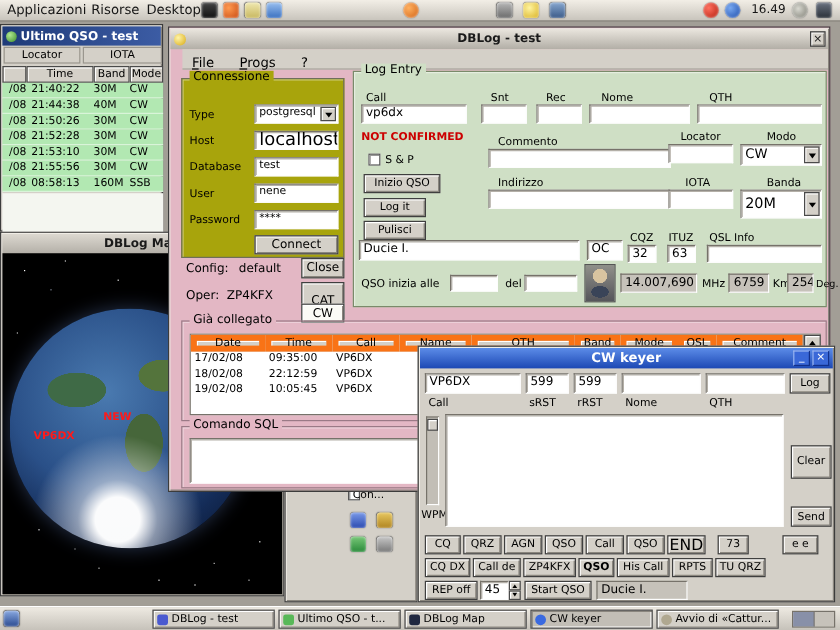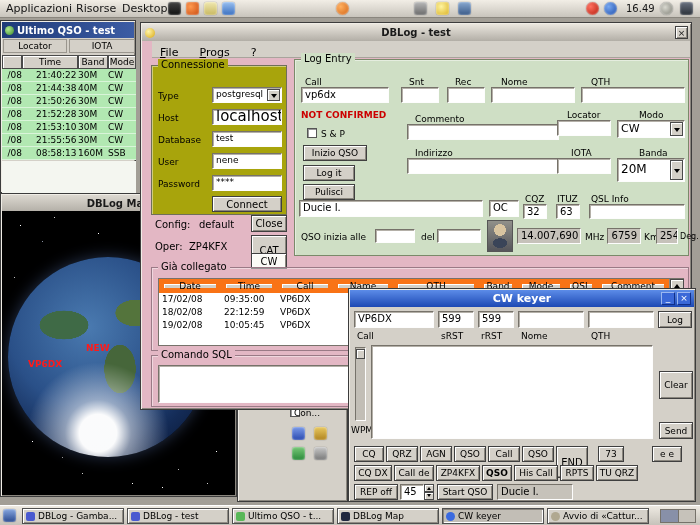--- a/index.html
+++ b/index.html
@@ -31,21 +31,21 @@
   .taskbar{position:absolute;left:0;top:505px;width:700px;height:20px;background:linear-gradient(#eeeae2,#c6c2ba);border-top:1px solid #fff;z-index:50}
   .task{position:absolute;top:2px;width:102px;height:16px;background:#d4d0c8;border:1px solid #4f4f4f;box-shadow:inset 1px 1px 0 #fff,inset -1px -1px 0 #908c84;display:flex;align-items:center;gap:3px;padding:0 3px;font-size:9px;overflow:hidden;white-space:nowrap}
   .task.active{background:#c2beb6;box-shadow:inset 1px 1px 0 #8a867e,inset -1px -1px 0 #fff}
   .ticon{width:9px;height:9px;border-radius:2px;flex:0 0 auto}
   
   .u-pane{position:absolute;height:14px;background:#d4d0c8;border:1px solid #9a968e;font-size:9px;display:flex;align-items:center;justify-content:center}
   .u-hdr{position:absolute;height:14px;background:#d4d0c8;border:1px solid #4a4a4a;box-shadow:inset 1px 1px 0 #fff;font-size:9px;display:flex;align-items:center;justify-content:center}
   .u-rows{position:absolute;left:1px;top:48px;width:134px}
   .u-row{display:flex;height:13px;background:#b2e8b2;font-size:9px;line-height:13px;border-bottom:1px solid rgba(255,255,255,.5)}
   .u-row span{overflow:hidden;white-space:nowrap;display:block}
-  .c-d{width:20px;text-align:right}.c-t{width:56px;padding-left:14px}.c-b{width:30px}.c-m{width:28px}
+  .c-d{width:20px;text-align:right}.c-t{width:56px;padding-left:4px}.c-b{width:30px}.c-m{width:28px}
   
   .map-body{position:absolute;left:1px;right:1px;top:17px;bottom:1px;background:#000;overflow:hidden}
   .stars{position:absolute;left:0;top:0;width:1px;height:1px;box-shadow:18px 14px #fff,52px 6px #cfcfcf,96px 22px #fff,148px 10px #bbb,198px 26px #fff,224px 48px #ccc,12px 66px #bbb,226px 96px #fff,10px 120px #8890a0,228px 150px #ccc,16px 178px #fff,206px 196px #bbb,30px 230px #fff,80px 262px #ccc,130px 272px #fff,176px 258px #bbb,214px 240px #fff,60px 246px #999,110px 240px #777,160px 276px #fff,205px 272px #ccc,40px 30px #8890a0}
   .earth{position:absolute;left:6px;top:46px;width:200px;height:200px;border-radius:50%;box-shadow:0 0 16px rgba(130,170,255,.3);
     background:
     radial-gradient(circle at 45% 88%, rgba(255,255,255,.98) 0 9%, rgba(255,255,255,.5) 16%, rgba(255,255,255,0) 34%),
     radial-gradient(ellipse 34px 22px at 64% 28%, #54743c 0 60%, rgba(0,0,0,0) 61%),
     radial-gradient(ellipse 26px 40px at 56% 56%, #46663a 0 60%, rgba(0,0,0,0) 61%),
     radial-gradient(ellipse 44px 26px at 28% 34%, #3f6a46 0 55%, rgba(0,0,0,0) 56%),
     radial-gradient(circle at 40% 35%, #4a7ab0 0%, #2a5088 45%, #142c58 70%, #060f24 100%)}
@@ -360,21 +360,21 @@
   <div class="ta" style="left:22px;top:56px;width:282px;height:94px"></div>
   <div class="btn" style="left:310px;top:82px;width:34px;height:28px;font-size:9px">Clear</div>
   <div class="btn" style="left:310px;top:133px;width:34px;height:17px;font-size:9px">Send</div>
 
   <div class="btn" style="left:5px;top:157px;width:30px;height:16px;font-size:9px">CQ</div>
   <div class="btn" style="left:37px;top:157px;width:32px;height:16px;font-size:9px">QRZ</div>
   <div class="btn" style="left:71px;top:157px;width:32px;height:16px;font-size:9px">AGN</div>
   <div class="btn" style="left:105px;top:157px;width:32px;height:16px;font-size:9px">QSO</div>
   <div class="btn" style="left:139px;top:157px;width:32px;height:16px;font-size:9px">Call</div>
   <div class="btn" style="left:173px;top:157px;width:32px;height:16px;font-size:9px">QSO</div>
-  <div class="btn" style="left:207px;top:157px;width:32px;height:32px;font-size:10px">END</div>
+  <div class="btn" style="left:207px;top:157px;width:32px;height:16px;font-size:13px">END</div>
   <div class="btn" style="left:249px;top:157px;width:26px;height:16px;font-size:9px">73</div>
   <div class="btn" style="left:303px;top:157px;width:30px;height:16px;font-size:9px">e e</div>
 
   <div class="btn" style="left:5px;top:176px;width:38px;height:16px;font-size:9px">CQ DX</div>
   <div class="btn" style="left:45px;top:176px;width:40px;height:16px;font-size:9px">Call de</div>
   <div class="btn" style="left:87px;top:176px;width:44px;height:16px;font-size:9px">ZP4KFX</div>
   <div class="btn" style="left:133px;top:176px;width:30px;height:16px;font-size:9px;font-weight:bold">QSO</div>
   <div class="btn" style="left:165px;top:176px;width:44px;height:16px;font-size:9px">His Call</div>
   <div class="btn" style="left:211px;top:176px;width:34px;height:16px;font-size:9px">RPTS</div>
   <div class="btn" style="left:247px;top:176px;width:42px;height:16px;font-size:9px">TU QRZ</div>
@@ -386,24 +386,20 @@
     </div>
   <div class="spin-a" style="left:75px;top:203px">
       <span class="tri" style="border-width:2px;border-top-width:3px;margin-top:1px"></span>
     </div>
   <div class="btn" style="left:88px;top:195px;width:56px;height:16px;font-size:9px">Start QSO</div>
   <div class="disp" style="left:148px;top:195px;width:76px;height:16px;text-align:left"><span>Ducie I.</span></div>
 </div>
 
 <div class="taskbar">
   <span class="picon" style="left:3px;top:3px;background:linear-gradient(#88a8e0,#2a4a90)"></span>
-  <div class="task" style="left:22px">
-      <span class="ticon" style="background:#4a5ad0"></span>
-      <span>DBLog - Gamba...</span>
-    </div>
   <div class="task" style="left:127px">
       <span class="ticon" style="background:#4a5ad0"></span>
       <span>DBLog - test</span>
     </div>
   <div class="task" style="left:232px">
       <span class="ticon" style="background:#58b858"></span>
       <span>Ultimo QSO - t...</span>
     </div>
   <div class="task" style="left:337px">
       <span class="ticon" style="background:#202840"></span>

